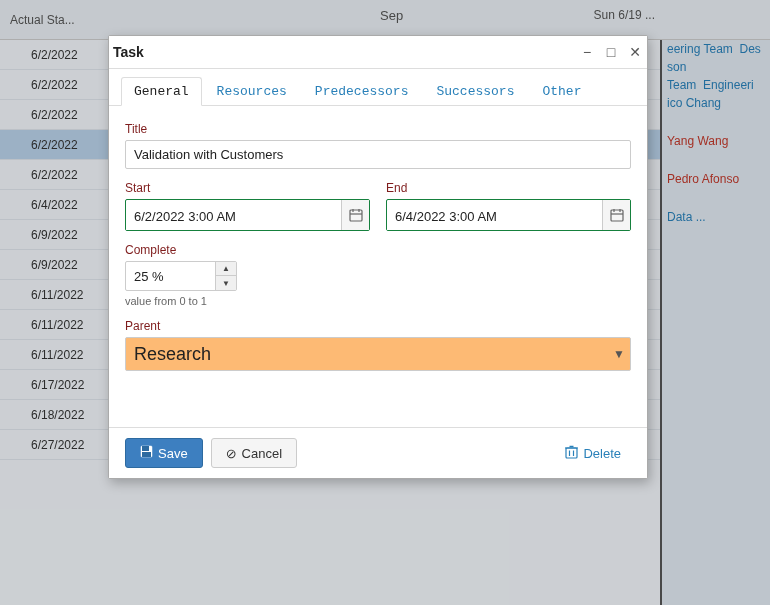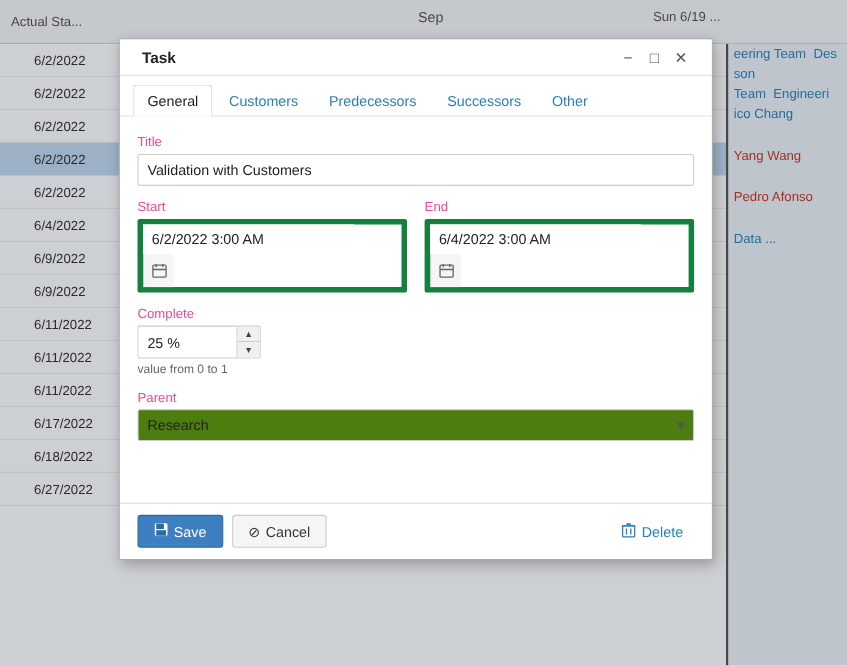--- a/index.html
+++ b/index.html
@@ -122,21 +122,21 @@
       background: #fff;
       border: 1px solid #aaa;
       box-shadow: 2px 4px 12px rgba(0,0,0,0.25);
       border-radius: 2px;
     }
 
     .dialog-titlebar {
       display: flex;
       align-items: center;
       justify-content: space-between;
-      padding: 8px 20px;
+      padding: 8px 4px;
       background: #fff;
       border-bottom: 1px solid #ddd;
     }
 
     .dialog-title {
       font-size: 14px;
       font-weight: bold;
       color: #222;
     }
 
@@ -155,20 +155,21 @@
       align-items: center;
       justify-content: center;
     }
 
     
     .dialog-tabs {
       display: flex;
       padding: 8px 12px 0;
       border-bottom: 1px solid #ddd;
       background: #fff;
+      font-family: Liberation Mono, monospace;
     }
 
     .tab {
       padding: 6px 12px;
       font-size: 13px;
       cursor: pointer;
       border: 1px solid transparent;
       border-bottom: none;
       margin-right: 2px;
       border-radius: 3px 3px 0 0;
@@ -185,21 +186,21 @@
     }
 
     
     .dialog-body {
       padding: 16px;
       background: #fff;
     }
 
     .field-label {
       font-size: 12px;
-      color: #ec4899;
+      color: #7f1d1d;
       margin-bottom: 4px;
       display: block;
     }
 
     .text-input {
       width: 100%;
       padding: 6px 8px;
       border: 1px solid #ccc;
       border-radius: 2px;
       font-size: 13px;
@@ -211,24 +212,23 @@
       gap: 16px;
       margin-top: 12px;
     }
 
     .col-half {
       flex: 1;
     }
 
     .date-input-wrapper {
       display: flex;
-      align-items: flex-start;
-      border: 5px solid #15803d;
+      align-items: flex-end;
+      border: 1px solid #15803d;
       border-radius: 2px;
-      flex-direction: column;
     }
 
     .date-input {
       flex: 1;
       padding: 6px 8px;
       border: none;
       outline: none;
       font-size: 13px;
       color: #222;
     }
@@ -309,24 +309,24 @@
 
     .select-wrapper {
       position: relative;
     }
 
     .parent-select {
       width: 100%;
       padding: 6px 32px 6px 8px;
       border: 1px solid #ccc;
       border-radius: 2px;
-      font-size: 13px;
+      font-size: 18px;
       color: #222;
       appearance: none;
-      background: #4d7c0f;
+      background: #fdba74;
       cursor: pointer;
     }
 
     .select-arrow {
       position: absolute;
       right: 6px;
       top: 50%;
       transform: translateY(-50%);
       color: #555;
       pointer-events: none;
@@ -504,21 +504,21 @@
       <span class="dialog-ctrl-btn">□</span>
       <span class="dialog-ctrl-btn">✕</span>
     </div>
   </div>
 
   <div class="dialog-tabs">
     <div class="tab active">
       <span>General</span>
     </div>
     <div class="tab">
-      <span>Customers</span>
+      <span>Resources</span>
     </div>
     <div class="tab">
       <span>Predecessors</span>
     </div>
     <div class="tab">
       <span>Successors</span>
     </div>
     <div class="tab">
       <span>Other</span>
     </div>

